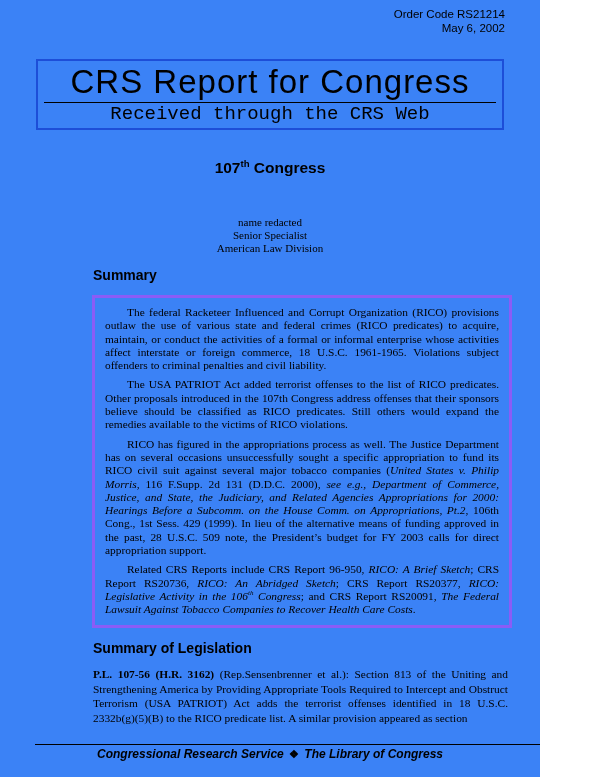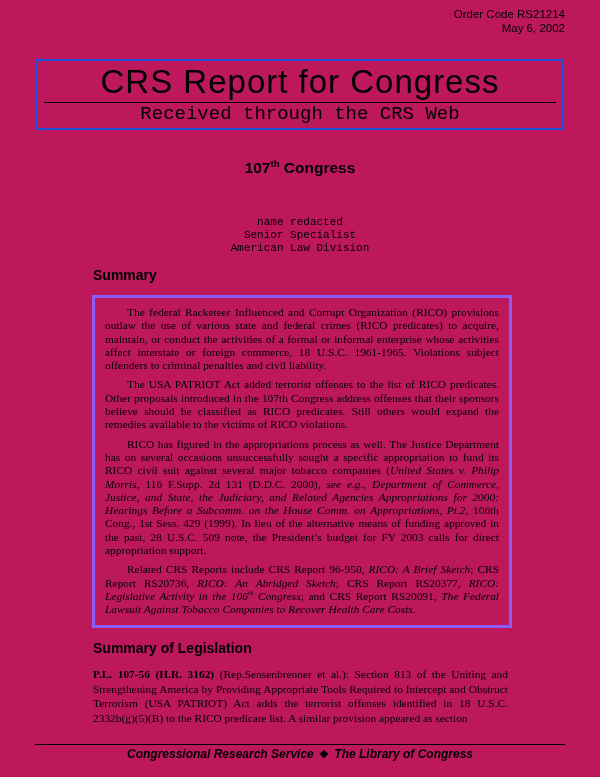--- a/index.html
+++ b/index.html
@@ -4,22 +4,22 @@
 <style>
   * { margin: 0; padding: 0; box-sizing: border-box; }
   html, body { background: #ffffff; }
   body {
     width: 600px; height: 777px;
     font-family: "Liberation Serif", serif;
     color: #000;
   }
   .page {
     position: relative;
-    width: 600px; height: 777px;
-    background: #be185d;
+    width: 540px; height: 777px;
+    background: #3b82f6;
     overflow: hidden;
   }
   
   .topright {
     position: absolute; top: 8px; right: 35px;
     text-align: right;
     font-family: "Liberation Sans", sans-serif;
     font-size: 11.5px; line-height: 13.5px;
   }
   
@@ -47,21 +47,21 @@
     text-align: center;
     font-family: "Liberation Sans", sans-serif;
     font-weight: bold;
     font-size: 15.5px; line-height: 19px;
   }
   .report-title sup, .summary-box sup { font-size: 62%; vertical-align: super; line-height: 0; }
   
   .author-block {
     position: absolute; top: 216px; left: 0; right: 0;
     text-align: center;
-    font-family: Liberation Mono, monospace;
+    font-family: Liberation Serif, serif;
     font-size: 11px; line-height: 13px;
   }
   
   .section-heading {
     position: absolute; left: 93px;
     font-family: "Liberation Sans", sans-serif;
     font-weight: bold;
     font-size: 14px; line-height: 16px;
   }
   .heading-summary { top: 267px; }

